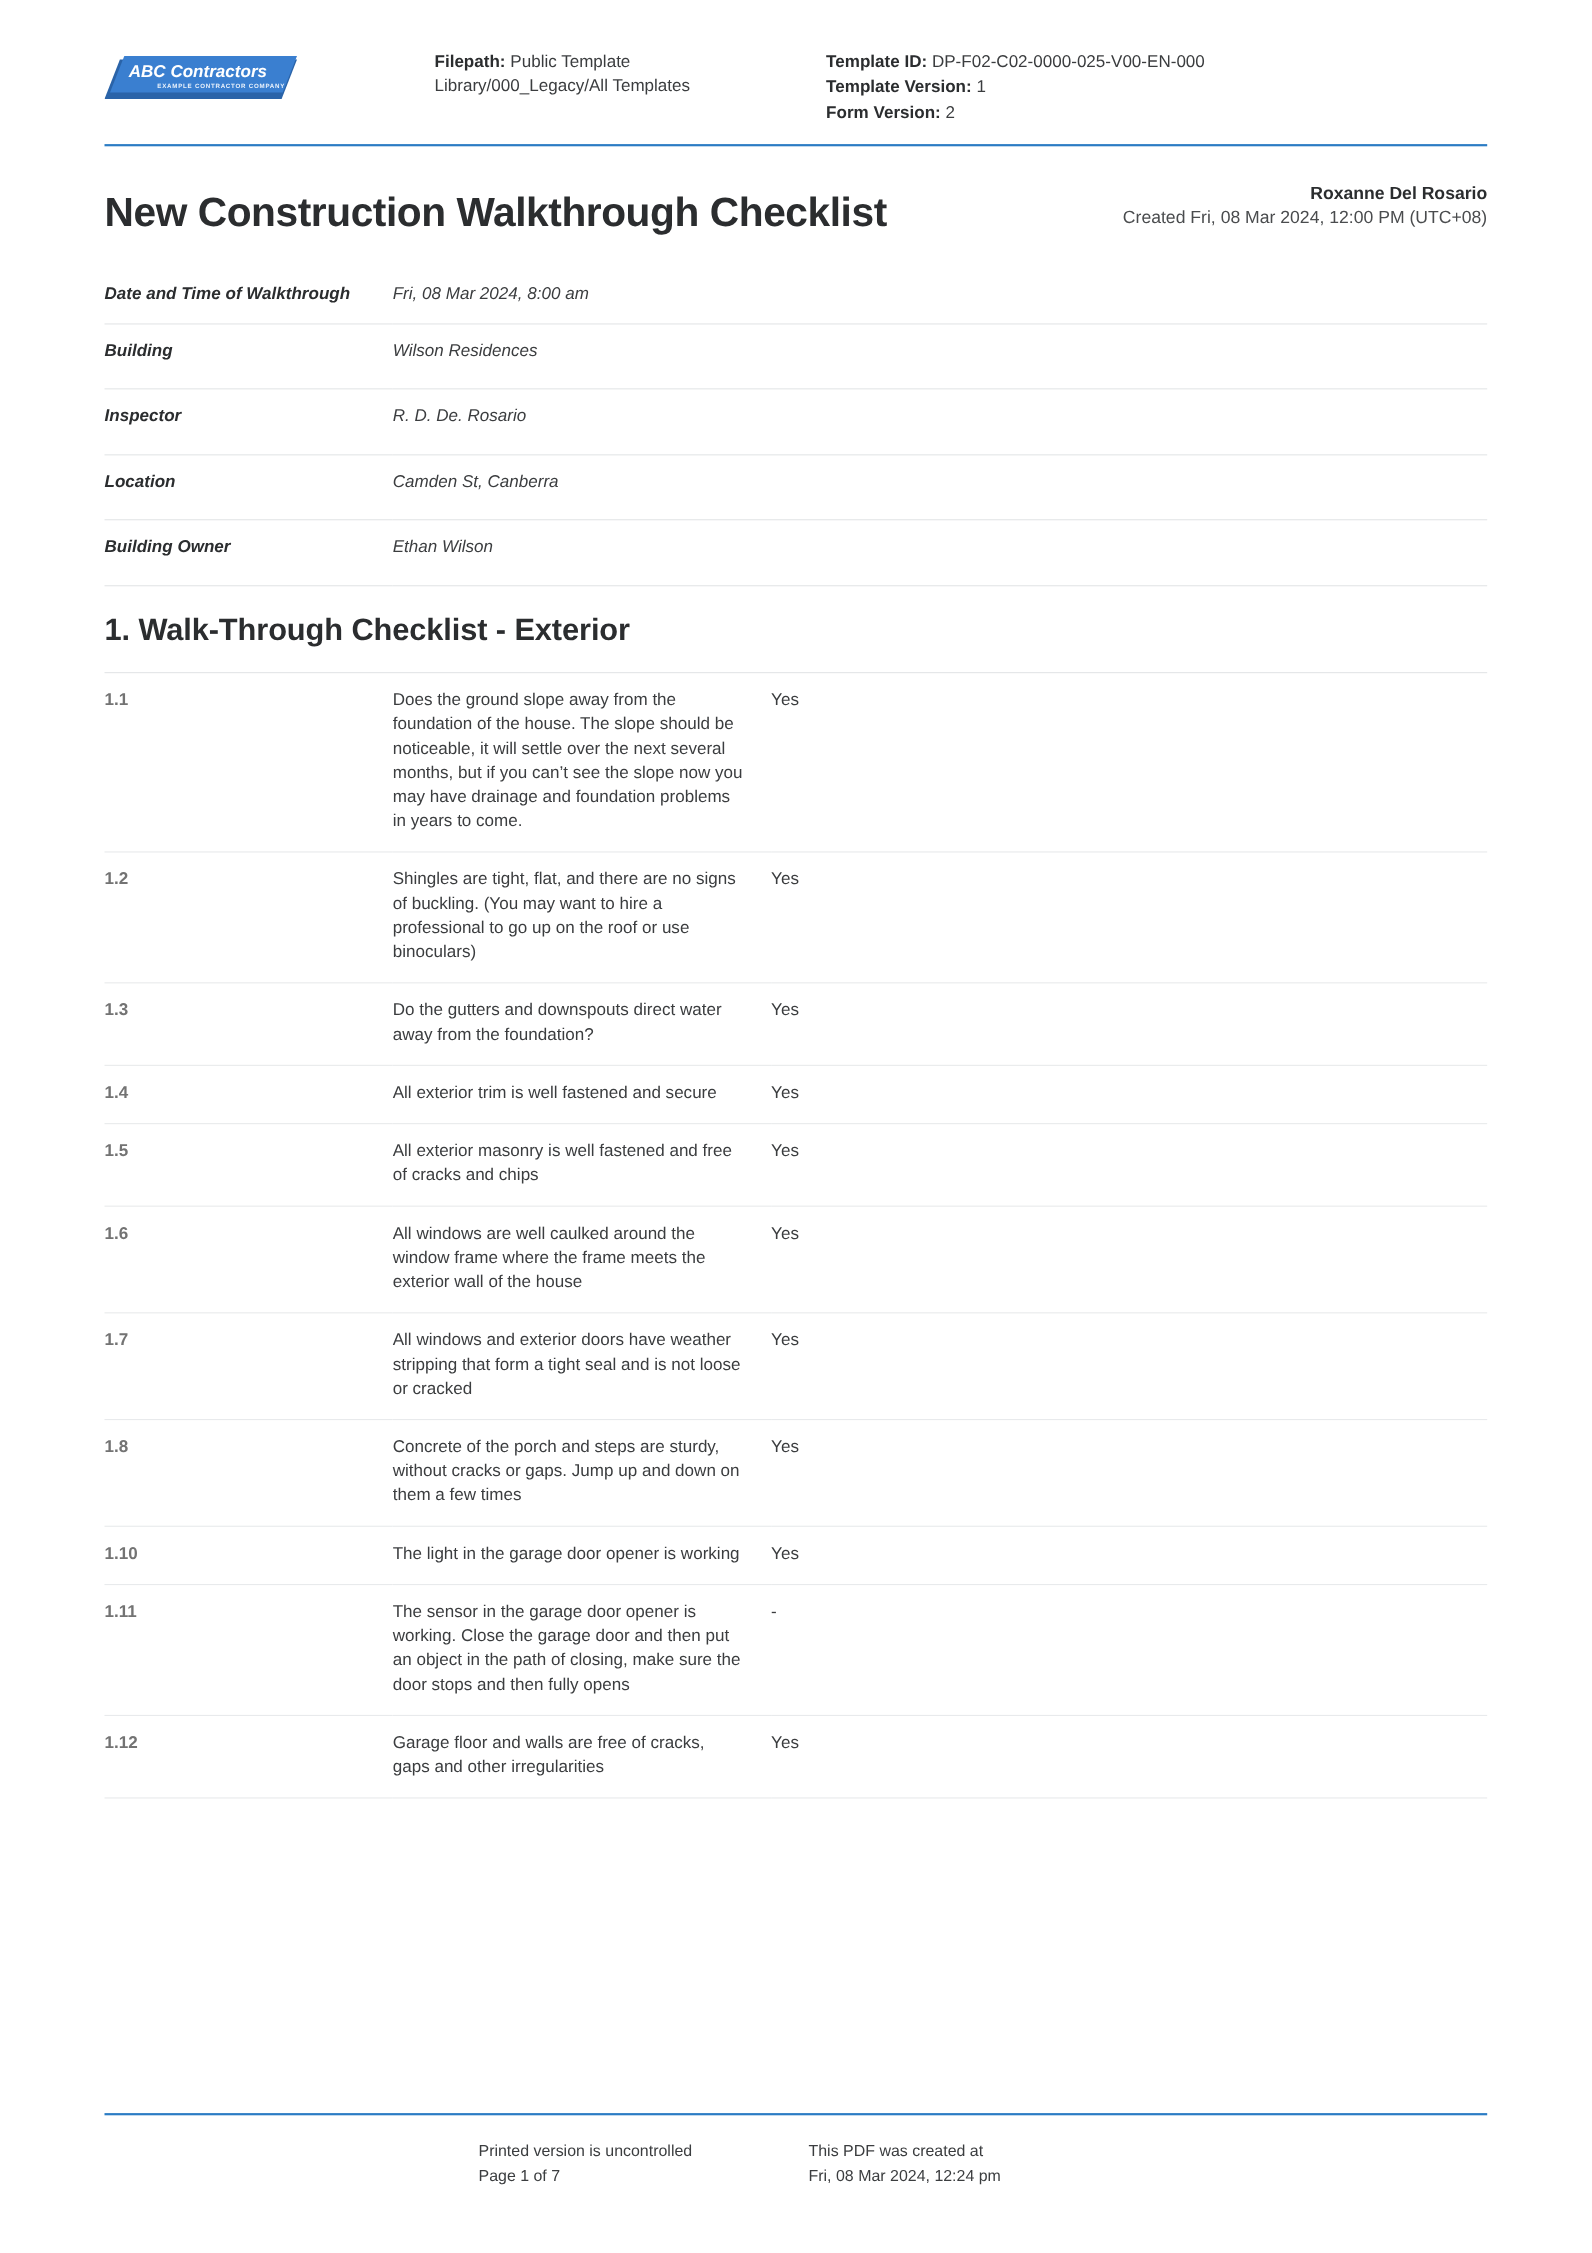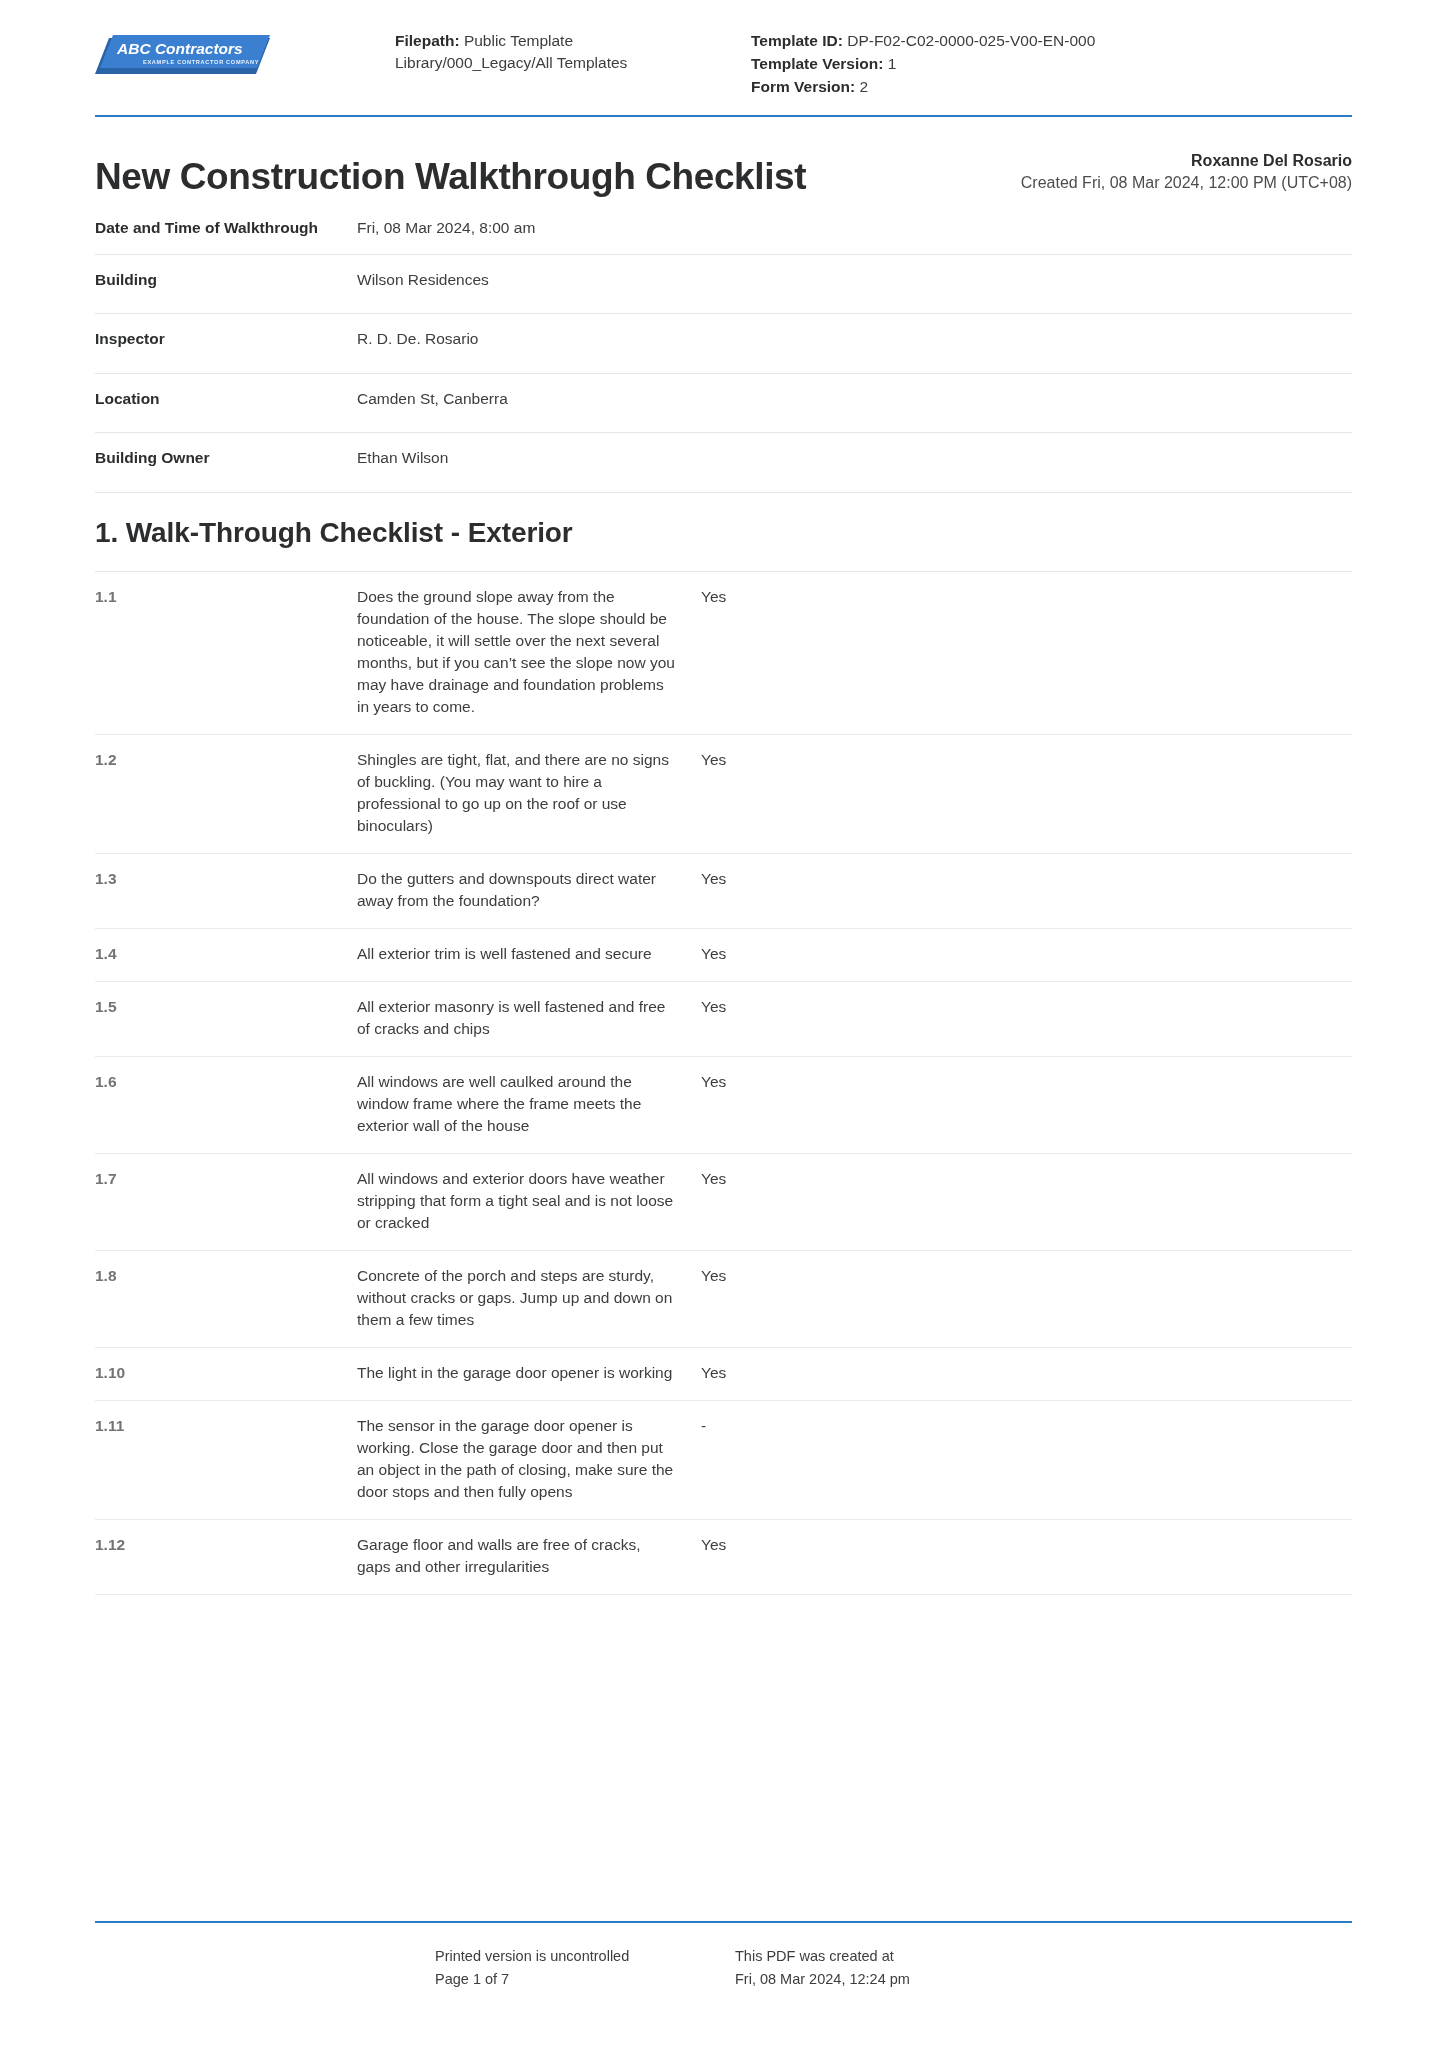--- a/index.html
+++ b/index.html
@@ -18,21 +18,21 @@
     height: 2048px;
     margin: 0 auto;
     background: #ffffff;
     box-sizing: border-box;
     overflow: hidden;
   }
   .content {
     position: absolute;
     left: 95px;
     right: 95px;
-    top: 0;
+    top: 16px;
   }
 
   
   .doc-header {
     display: flex;
     align-items: flex-start;
     padding-top: 26px;
     min-height: 72px;
   }
   .logo-wrap {
@@ -97,21 +97,22 @@
   .created-date {
     font-size: 16px;
     color: #4a4c4e;
     line-height: 1.35;
   }
 
   
   .meta-table {
     width: 100%;
     border-collapse: collapse;
-    margin-top: 14px;
+    margin-top: 38px;
+    font-style: italic;
   }
   .meta-table tr { border-bottom: 1px solid #e3e5e7; }
   .meta-table td {
     vertical-align: top;
     padding: 14px 0 22px 0;
     font-size: 15.5px;
     line-height: 1.45;
   }
   .meta-table td.k {
     width: 262px;

